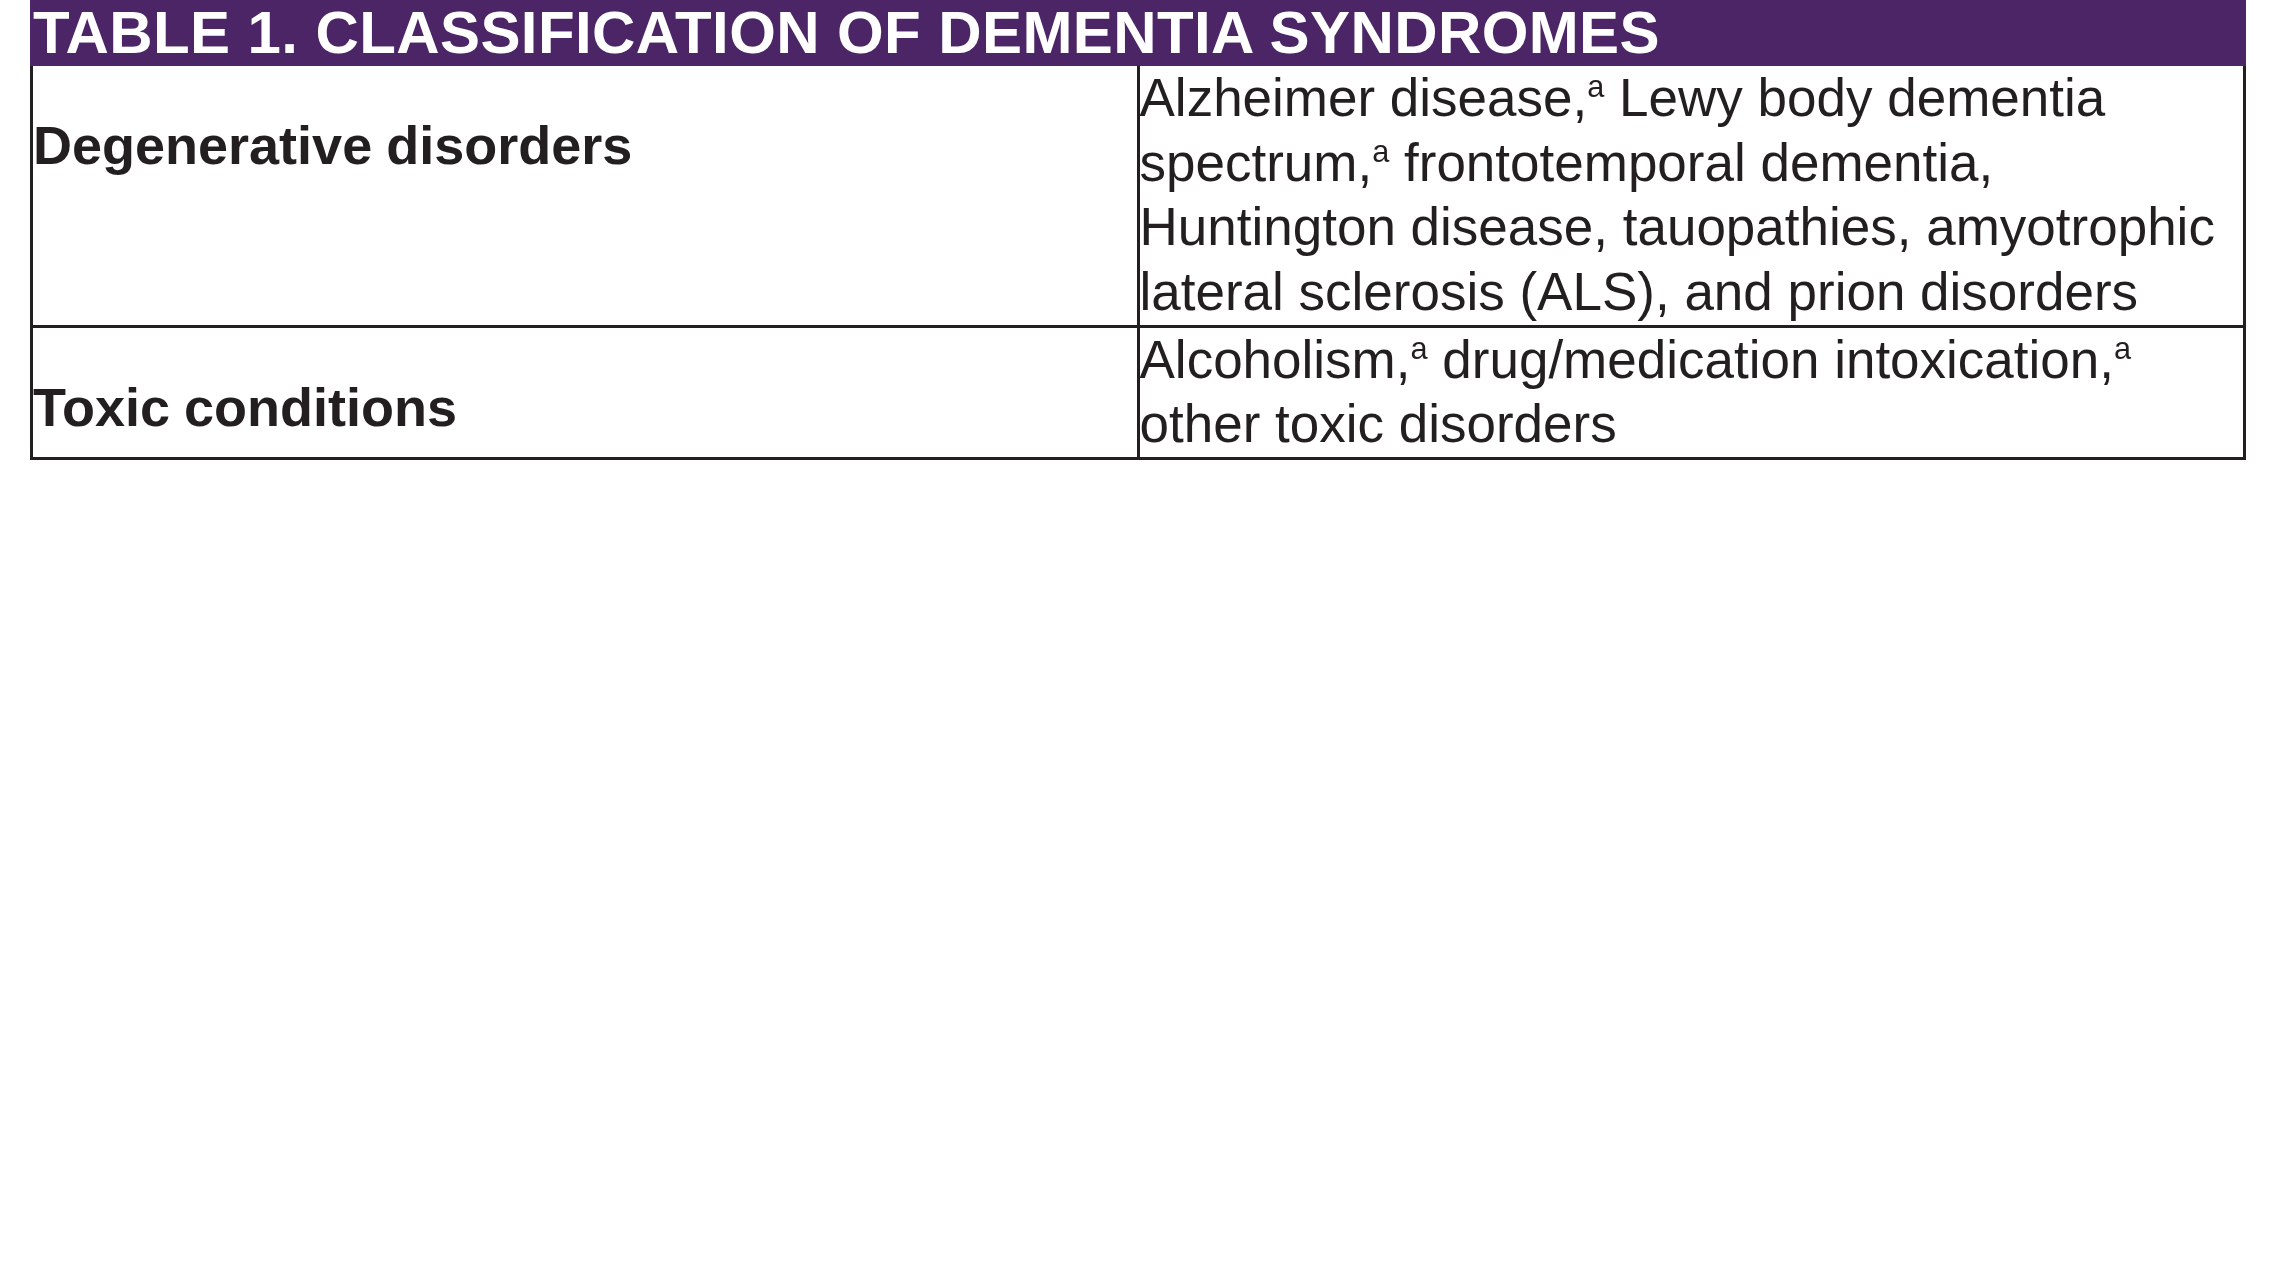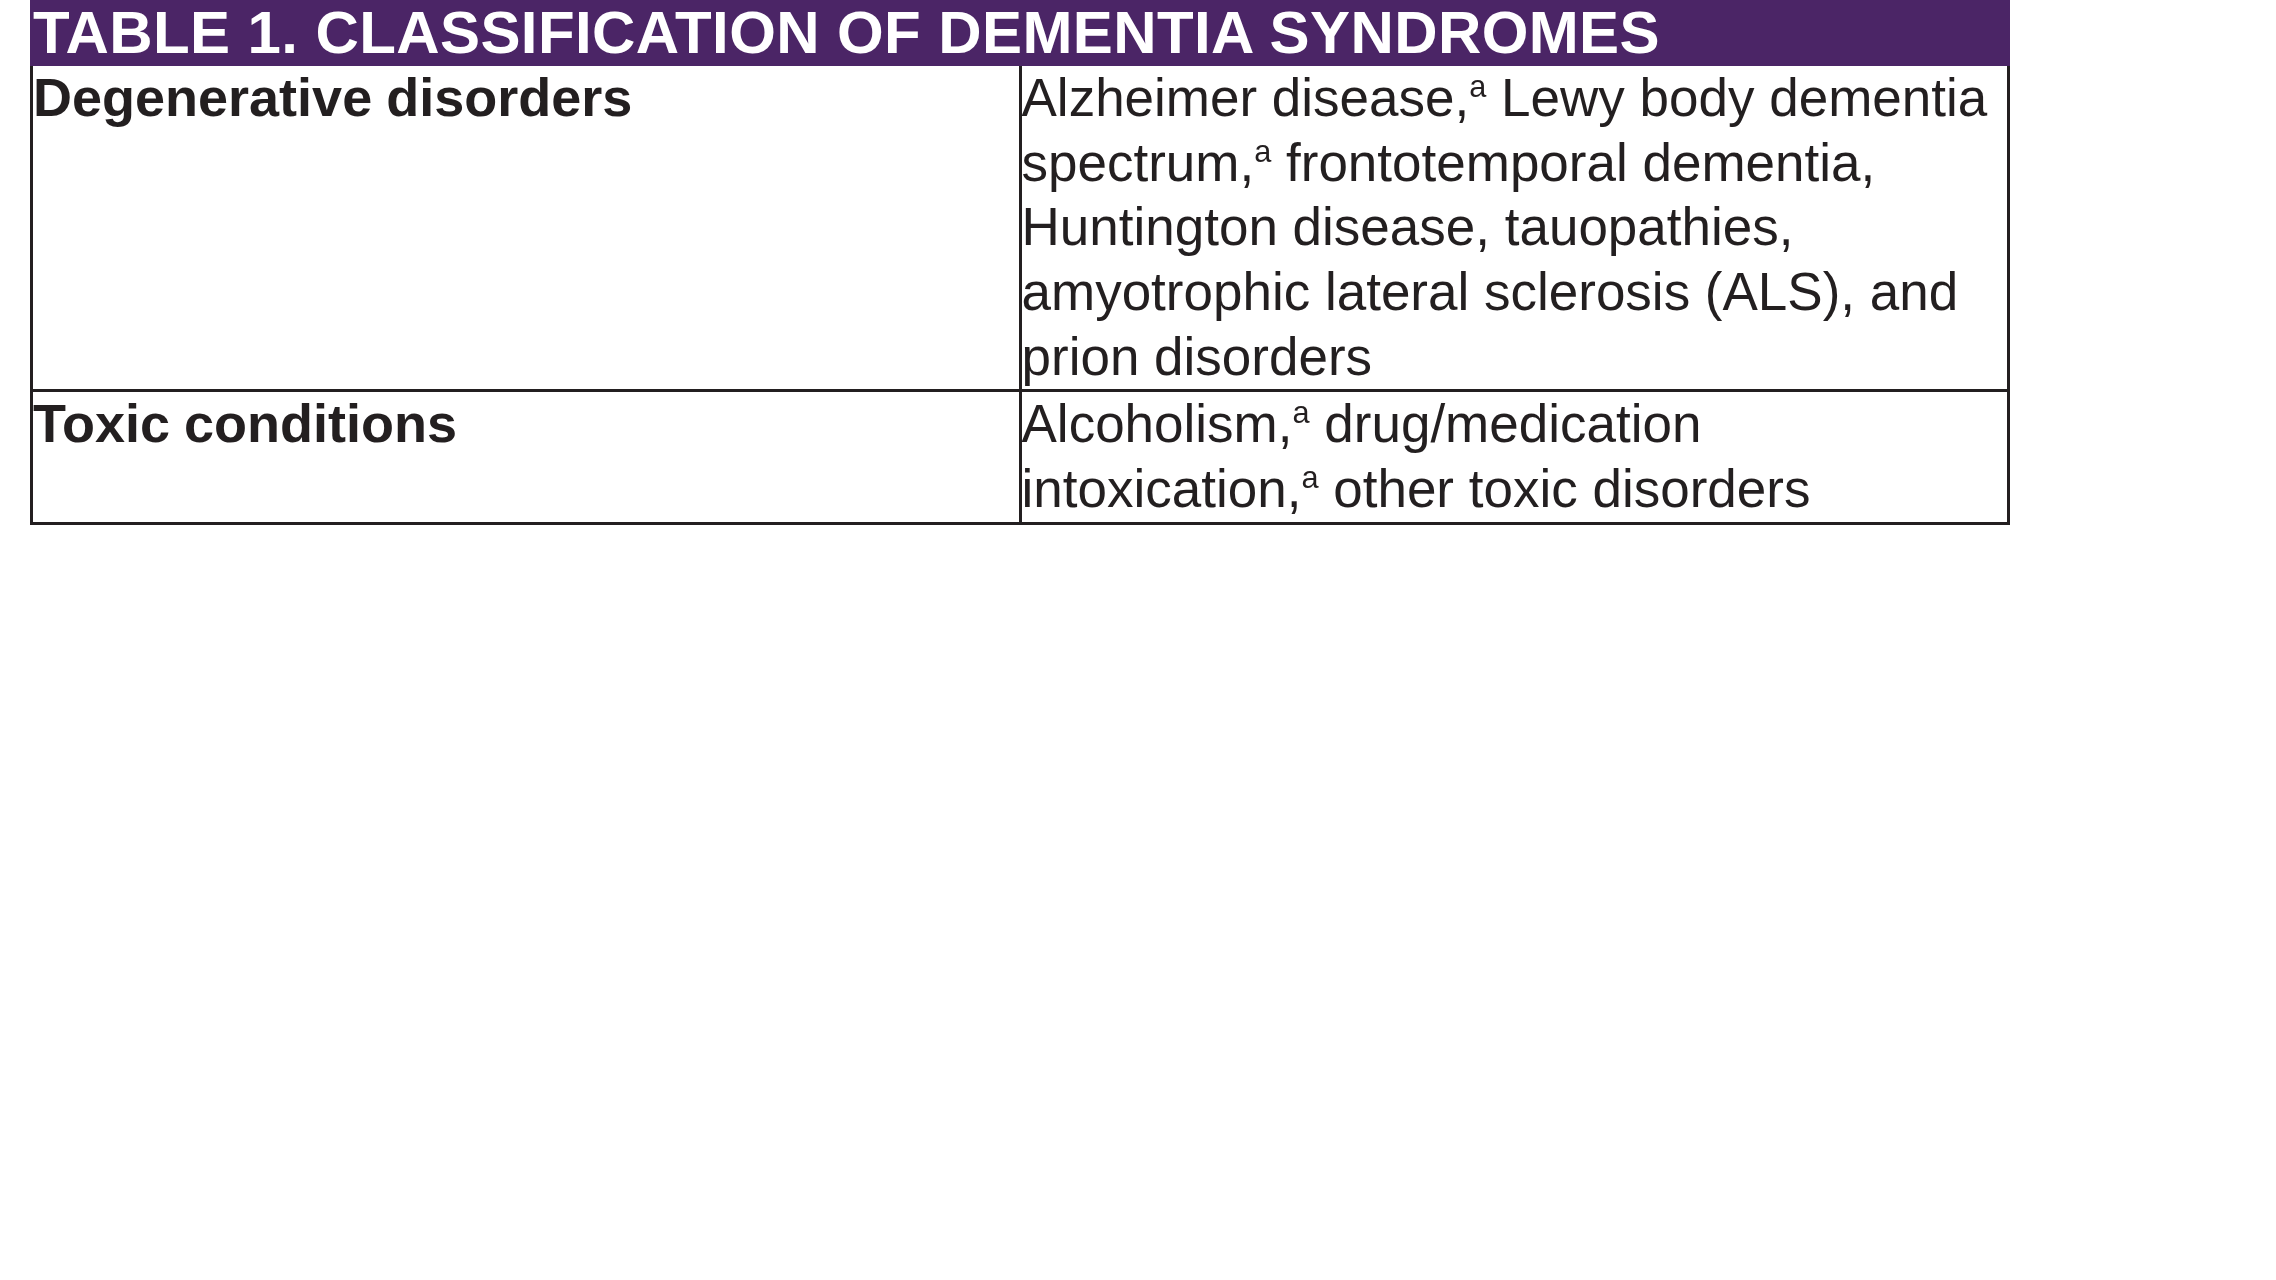--- a/index.html
+++ b/index.html
@@ -25,21 +25,21 @@
   .table-wrap {
     position: absolute;
     left: 30px;
     top: 0px;
     width: 2216px;
   }
 
   table.dementia-table {
     border-collapse: collapse;
     table-layout: fixed;
-    width: 1980px;
+    width: 2216px;
     padding-left: 10px;
   }
 
   table.dementia-table td,
   table.dementia-table th {
     border: 3px solid #231f20;
     vertical-align: top;
     padding: 0;
   }
 
@@ -72,20 +72,21 @@
     padding: 22px 22px 26px 30px;
   }
 
   .cat-text {
     font-size: 54px;
     font-weight: bold;
     color: #231f20;
     line-height: 1.18;
     font-family: "Liberation Sans", sans-serif;
     word-spacing: -1px;
+    margin-top: 48px;
   }
 
   .desc-text {
     font-size: 53px;
     font-weight: normal;
     color: #231f20;
     line-height: 1.22;
     font-family: "Liberation Sans", sans-serif;
   }
 

